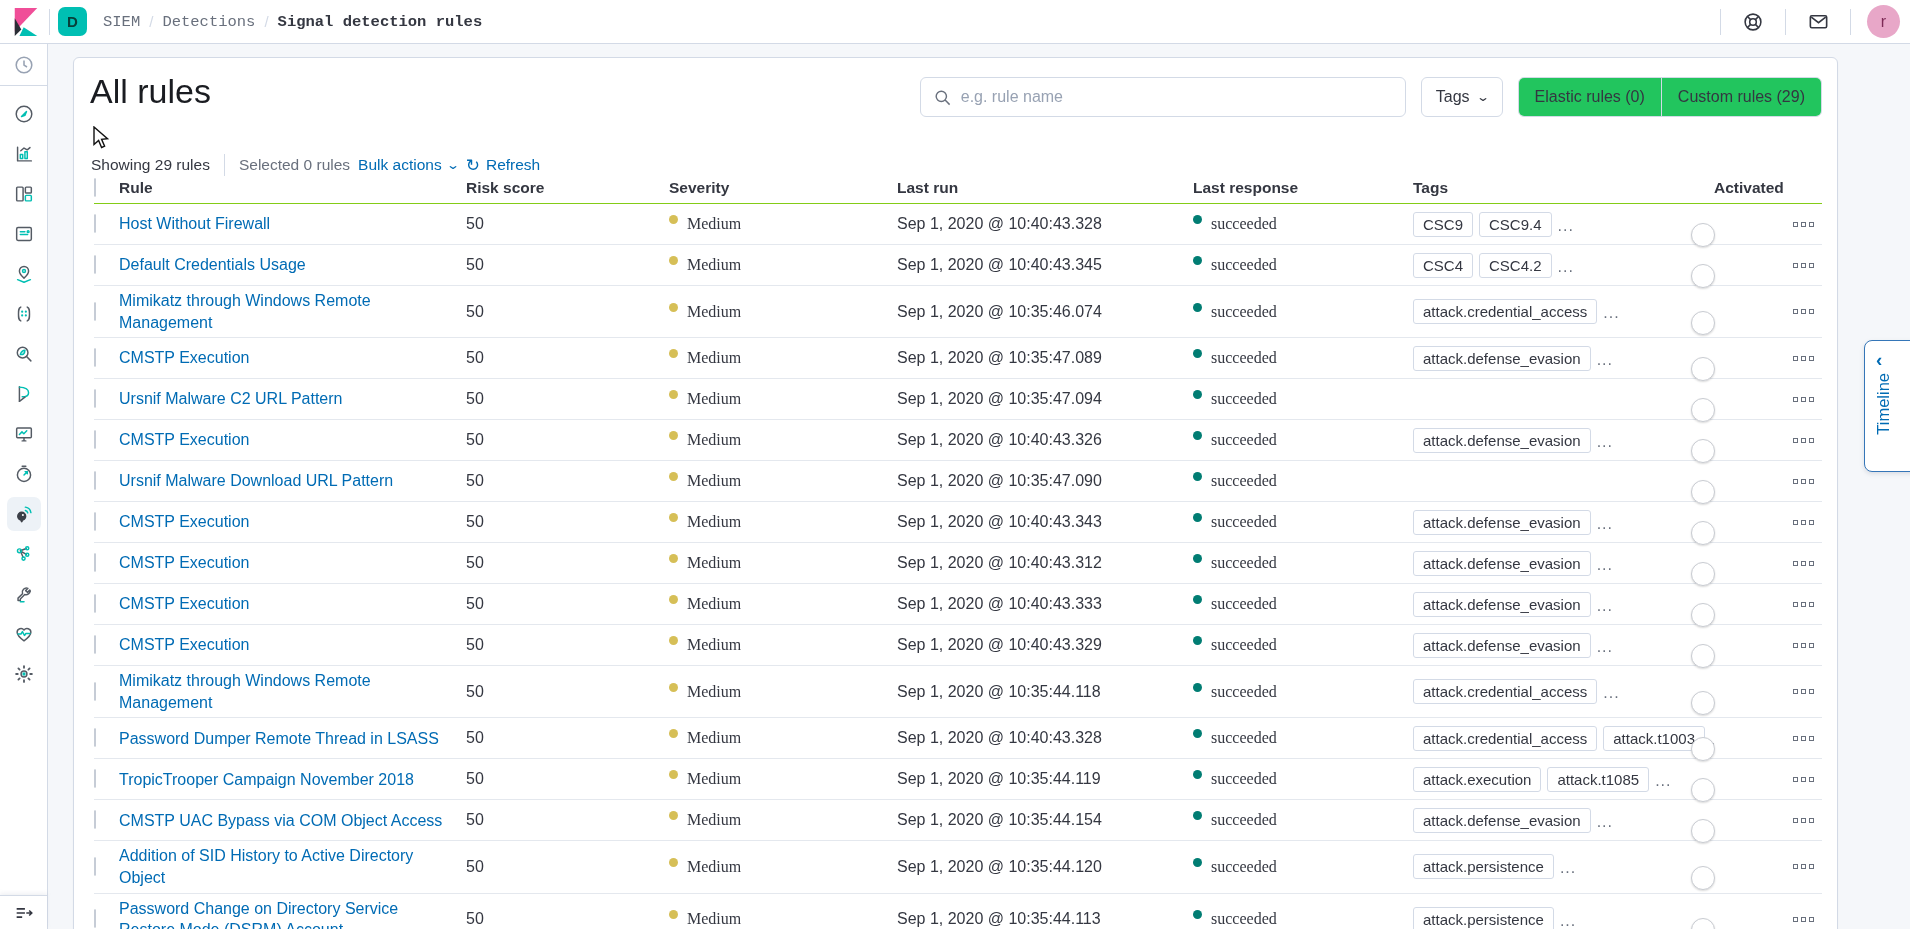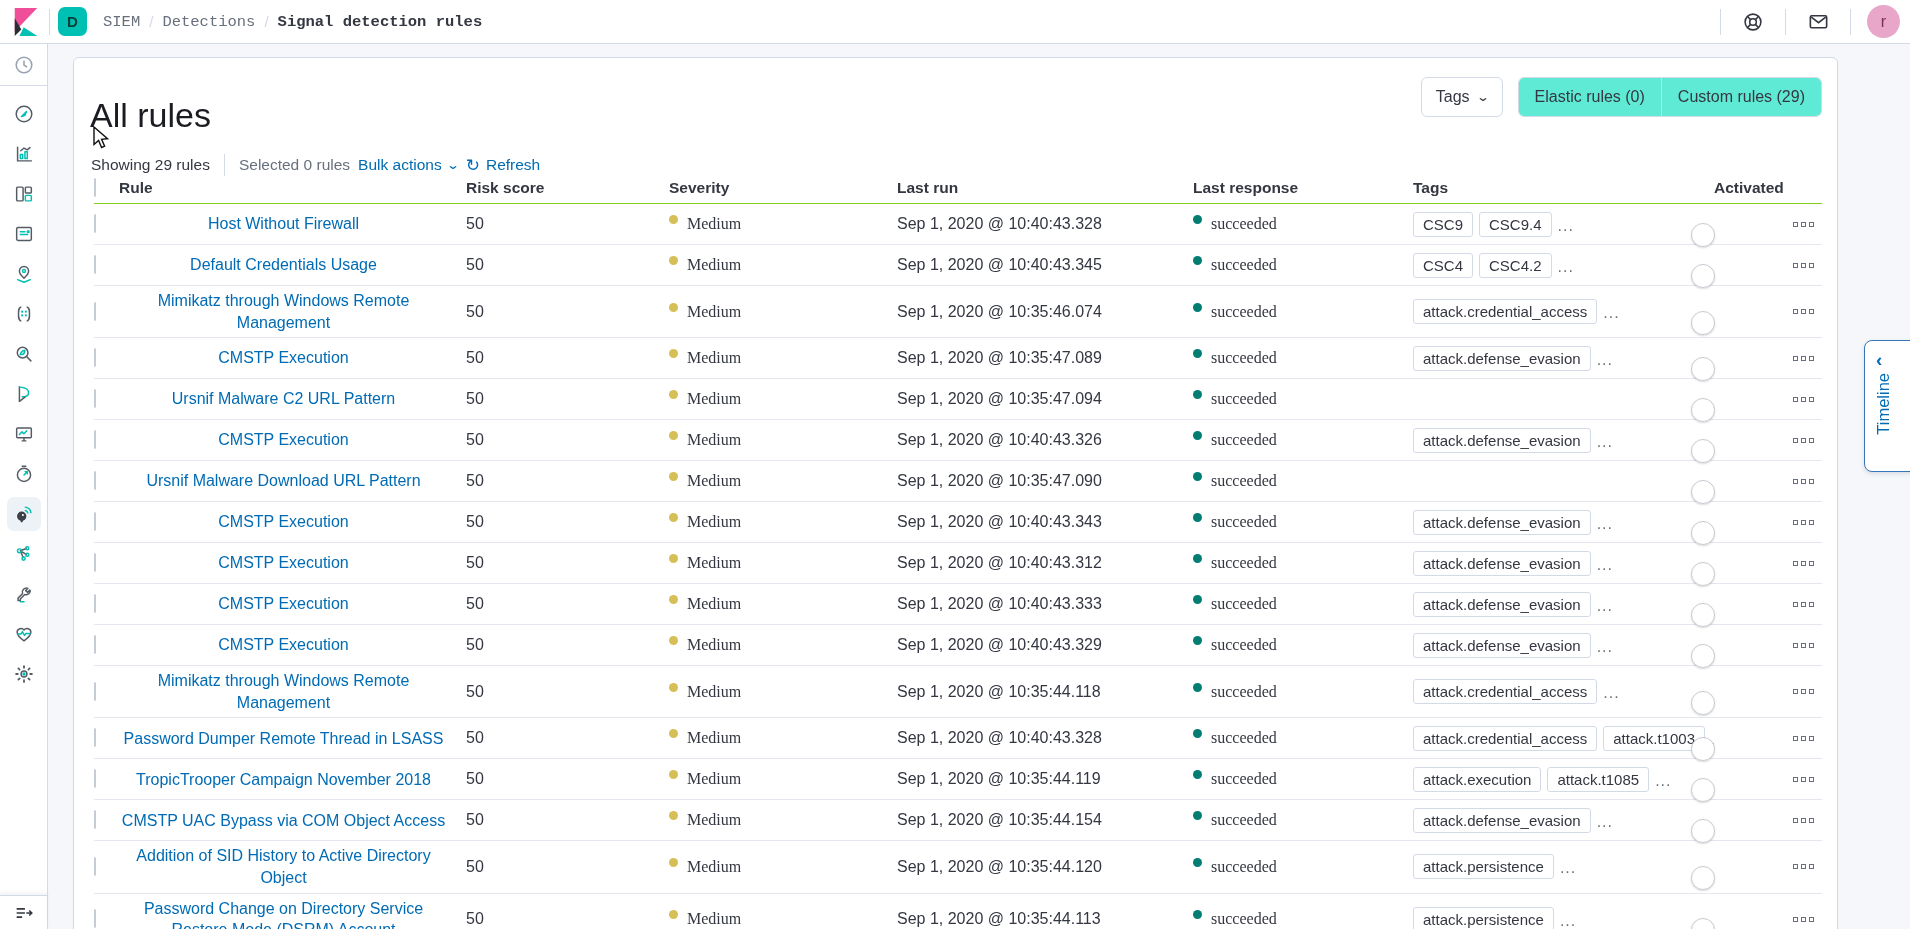--- a/index.html
+++ b/index.html
@@ -45,55 +45,55 @@
   .sb-bottom { margin-top:auto; border-top:1px solid #d3dae6; height:34px;
     box-shadow:0 -2px 4px rgba(152,162,179,.15); display:flex; align-items:center; }
   .sb-collapse { width:48px; height:34px; display:flex; align-items:center; justify-content:center; cursor:pointer; }
   
   .main { position:absolute; top:44px; left:48px; right:0; bottom:0; background:#f5f7fa; }
   .card {
     position:absolute; left:25px; top:13px; width:1765px; height:920px;
     background:#fff; border:1px solid #d3dae6; border-radius:6px;
     box-shadow:0 2px 2px -1px rgba(152,162,179,.3);
   }
-  .page-title { position:absolute; left:16px; top:14px; font-size:34px; font-weight:500; color:#1a1c21;margin-top:24px; }
+  .page-title { position:absolute; left:16px; top:14px; font-size:34px; font-weight:500; color:#1a1c21; }
   .controls { position:absolute; top:19px; right:15px; display:flex; align-items:center; gap:15px; }
   .search-box {
     width:486px; height:40px; border:1px solid #d3dae6; border-radius:6px; background:#fff;
     display:flex; align-items:center; padding:0 12px; gap:9px;
   }
   .search-box input { border:none; outline:none; flex:1; font-size:16px; font-family:inherit; color:#343741; background:transparent; }
   .search-box input::placeholder { color:#98a2b3; }
   .btn {
     height:40px; border:1px solid #d3dae6; border-radius:6px; background:#fff;
     display:flex; align-items:center; justify-content:center; font-size:16px; color:#343741;
     cursor:pointer; padding:0 14px; gap:8px;
   }
   .chev { font-size:12px; color:#343741; transform:scaleX(1.4); }
   .filter-group { height:40px; border:1px solid #d3dae6; border-radius:6px; background:#fff; display:flex; align-items:stretch; overflow:hidden; }
-  .filter-btn { display:flex; align-items:center; padding:0 16px; font-size:16px; color:#343741; cursor:pointer; background:#5eead4; }
+  .filter-btn { display:flex; align-items:center; padding:0 16px; font-size:16px; color:#343741; cursor:pointer; background:#22c55e; }
   .filter-group .fg-div { width:1px; background:#d3dae6; }
   
   .utility { position:absolute; left:17px; top:96px; display:flex; align-items:center; gap:8px; font-size:15.5px; }
   .u-showing { color:#343741; }
   .u-div { width:1px; height:22px; background:#d3dae6; margin:0 6px; }
   .u-selected { color:#69707d; }
   .link-btn { color:#006bb4; font-weight:500; display:flex; align-items:center; gap:6px; cursor:pointer; }
   .link-btn .chev { color:#006bb4; }
   .refresh-glyph { font-size:17px; line-height:1; }
   
   .rules-table { position:absolute; left:20px; right:15px; top:115px; }
   .t-head, .t-row {
     display:grid;
     grid-template-columns:25px 347px 203px 228px 296px 220px 301px 77px 1fr;
     align-items:center;
   }
   .t-head { height:31px; border-bottom:1px solid #84cc16; font-weight:700; font-size:15.5px; color:#343741; }
   .t-row { min-height:41px; border-bottom:1px solid #e4e8ee; font-size:16px; }
-  .cell-pad { padding-right:18px;text-align:center; }
+  .cell-pad { padding-right:18px; }
   .checkbox {
     width:18px; height:18px; border:1px solid #c6ccd6; border-radius:4px; background:#fff; cursor:pointer;
   }
   .rule-link { color:#006bb4; cursor:pointer; line-height:1.35; display:inline-block; padding:4px 0; }
   .dot { width:9px; height:9px; border-radius:50%; display:inline-block; margin-right:9px; flex:none; }
   .sev-cell, .resp-cell { display:flex; align-items:flex-start;font-family:Liberation Serif, serif; }
   .tags-cell { display:flex; align-items:center; gap:6px; flex-wrap:nowrap; overflow:hidden; }
   .tag-badge {
     border:1px solid #d3dae6; border-radius:3px; background:#fff; color:#343741;
     font-size:15px; padding:1px 9px; white-space:nowrap; line-height:1.4;
@@ -329,20 +329,27 @@
       </svg>
     </div>
   </div>
 </div>
 
 <div class="main">
   <div class="card">
     <div class="page-title">All rules</div>
 
     <div class="controls">
+      <div class="search-box">
+        <svg width="19" height="19" viewBox="0 0 24 24" fill="none" stroke="#69707d" stroke-width="1.8">
+          <circle cx="10.5" cy="10.5" r="6.5"></circle>
+            <path d="M15.3 15.3L21 21"></path>
+        </svg>
+        <input type="text" placeholder="e.g. rule name" style="">
+      </div>
       <div class="btn">
         <span>Tags</span>
         <span class="chev">⌄</span>
       </div>
       <div class="filter-group">
         <div class="filter-btn">Elastic rules (0)</div>
         <div class="fg-div"></div>
         <div class="filter-btn">Custom rules (29)</div>
       </div>
     </div>

